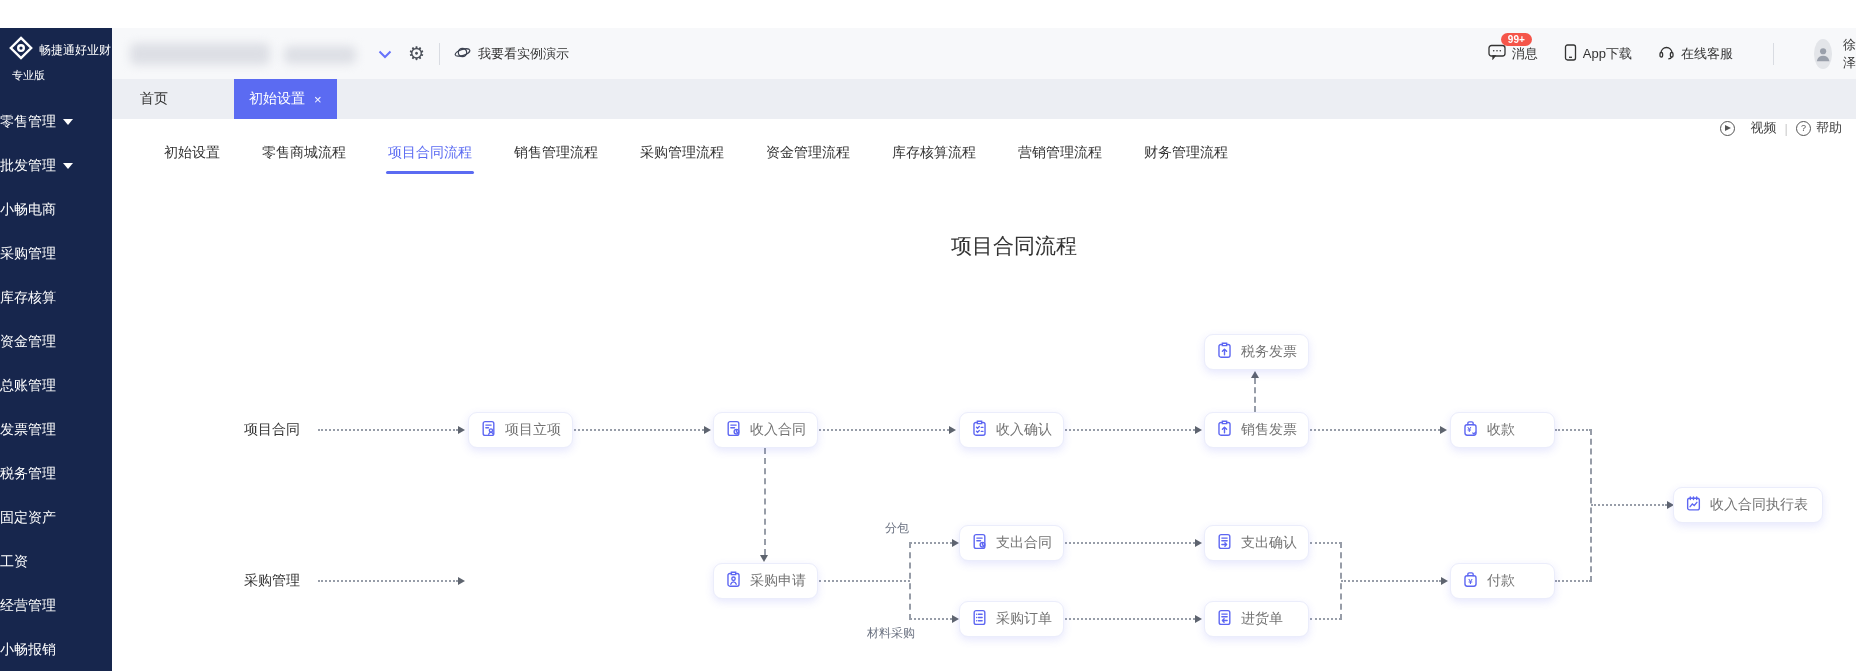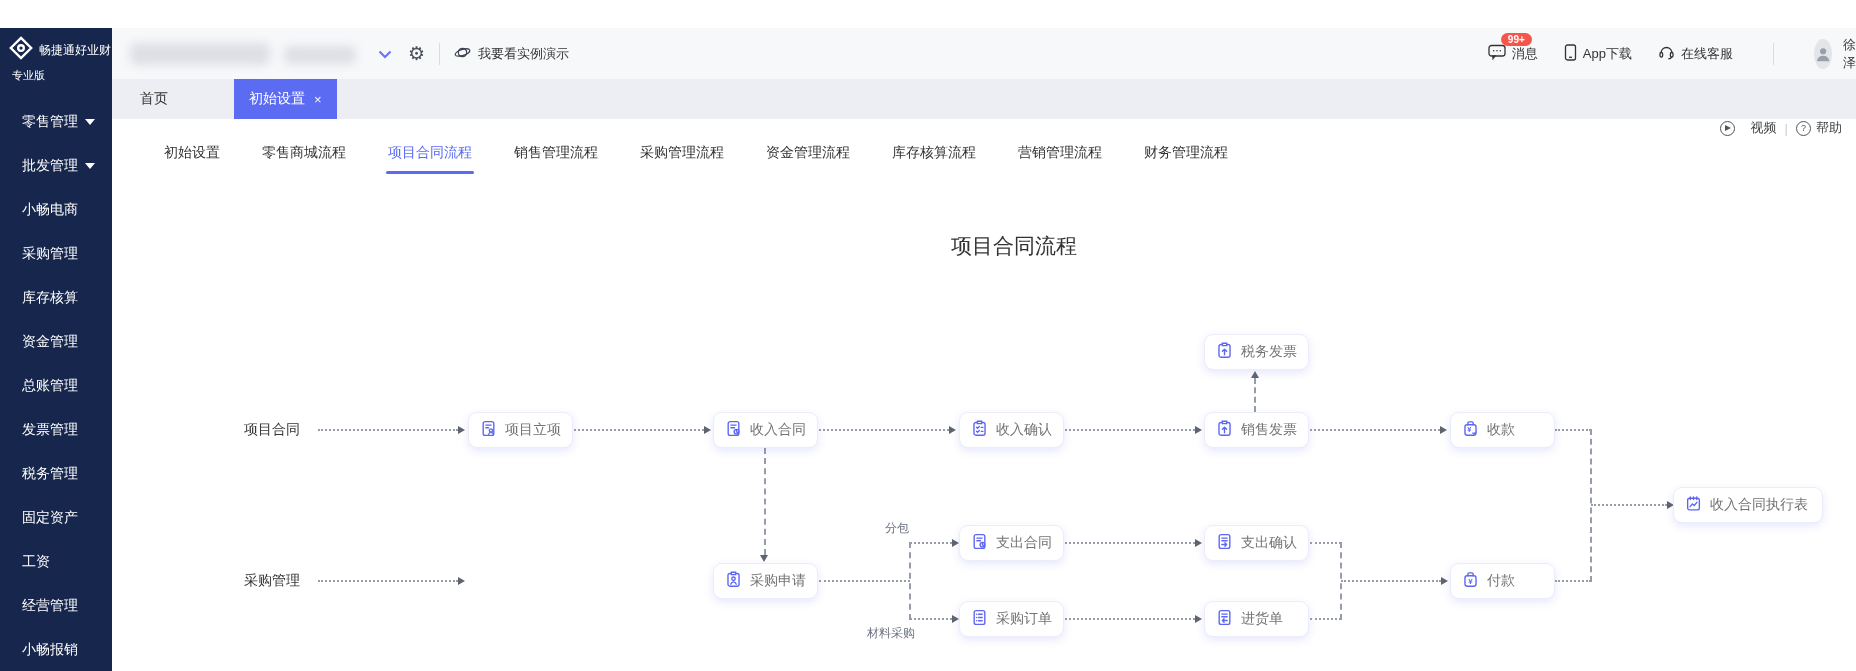--- a/index.html
+++ b/index.html
@@ -5,21 +5,21 @@
   html,body{margin:0;padding:0;}
   body{width:1856px;height:671px;position:relative;overflow:hidden;background:#fff;
        font-family:"Liberation Sans","DejaVu Sans",sans-serif;color:#333;}
   
   .side{position:absolute;left:0;top:28px;width:112px;bottom:0;background:#17264d;color:#fff;}
   .brand{padding:7px 6px 2px 8px;}
   .brand-row{display:flex;align-items:center;gap:5px;}
   .brand-name{font-size:12px;white-space:nowrap;letter-spacing:0;}
   .brand-ed{font-size:11px;padding:3px 0 0 4px;}
   .menu{margin-top:14px;}
-  .mi{height:44px;line-height:44px;padding-left:22px;font-size:14px;cursor:pointer;white-space:nowrap;}
+  .mi{height:44px;line-height:44px;font-size:14px;cursor:pointer;white-space:nowrap;}
   .caret{display:inline-block;margin-left:7px;width:0;height:0;border-left:5px solid transparent;
          border-right:5px solid transparent;border-top:6px solid #fff;vertical-align:middle;}
   
   .topstrip{position:absolute;left:0;top:0;width:100%;height:28px;background:#fff;}
   .topbar{position:absolute;left:112px;top:28px;right:0;height:51px;background:#f7f8fa;
           display:flex;align-items:center;overflow:hidden;}
   .blurwrap{display:flex;gap:14px;margin-left:18px;width:230px;}
   .blob{background:#dddfe5;border-radius:6px;filter:blur(5px);}
   .chev{margin-left:18px;}
   .gear{margin-left:16px;font-size:19px;color:#4a4f58;}

